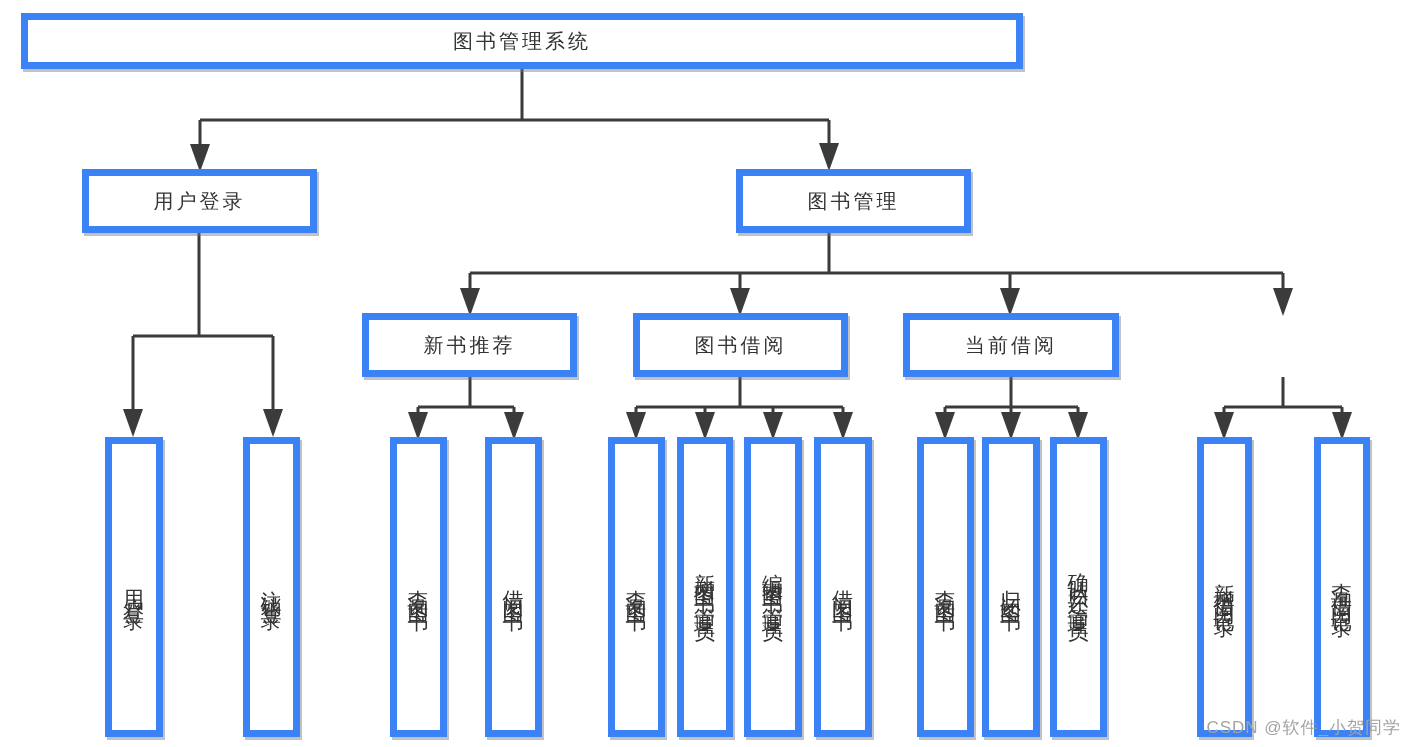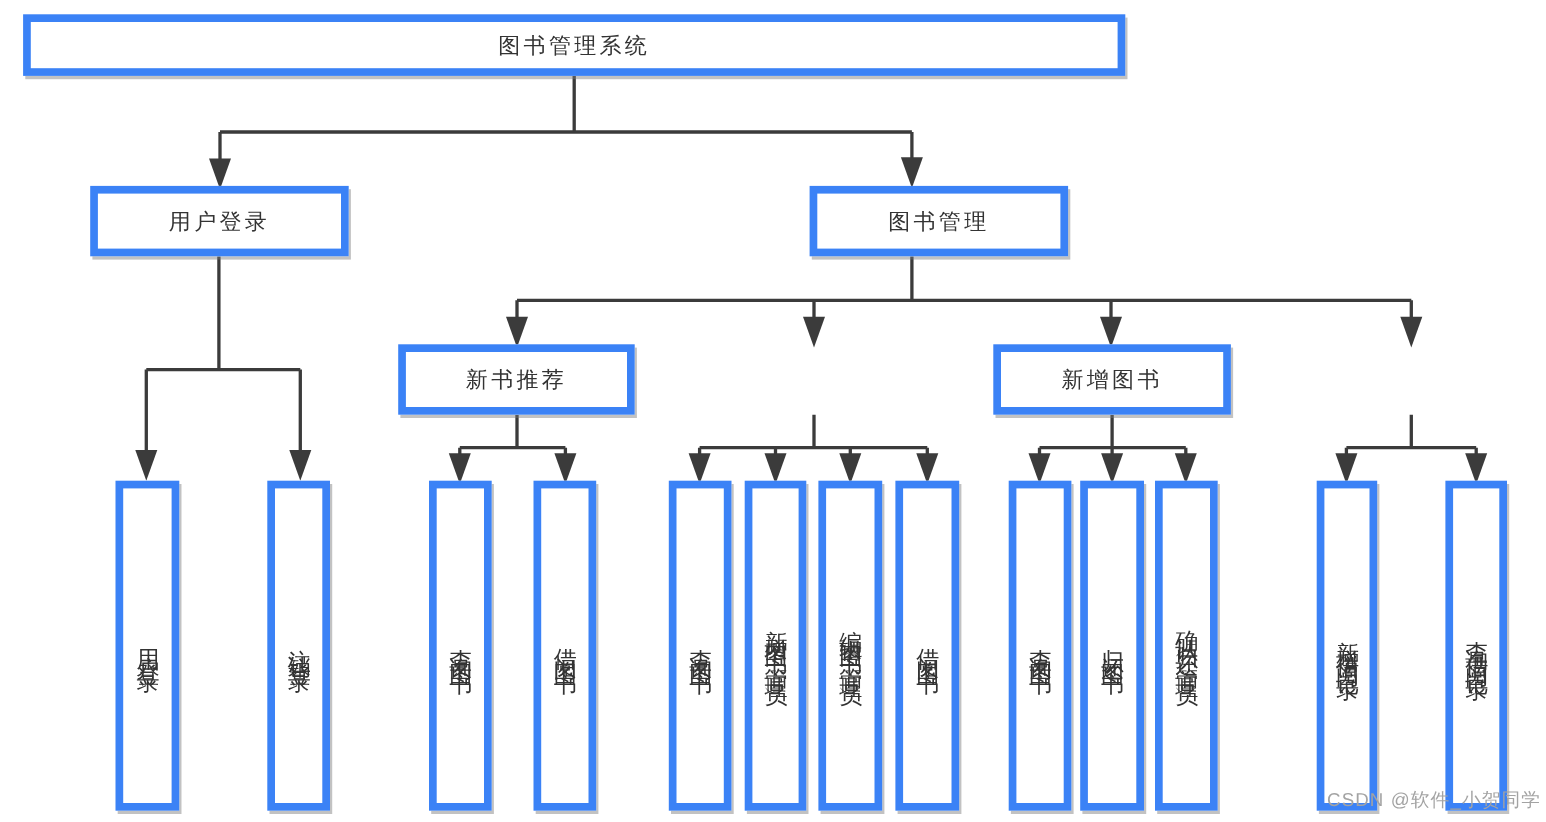--- a/index.html
+++ b/index.html
@@ -102,21 +102,22 @@
     <polygon points="1214,412 1234,412 1224,440"></polygon>
     <polygon points="1332,412 1352,412 1342,440"></polygon>
   </svg>
 
   <div class="node hnode" style="left:21px;top:13px;width:1002px;height:56px;">图书管理系统</div>
 
   <div class="node hnode" style="left:82px;top:169px;width:235px;height:64px;">用户登录</div>
   <div class="node hnode" style="left:736px;top:169px;width:235px;height:64px;">图书管理</div>
 
   <div class="node hnode" style="left:362px;top:313px;width:215px;height:64px;">新书推荐</div>
-  <div class="node hnode" style="left:903px;top:313px;width:216px;height:64px;">新增图书</div>
+  <div class="node hnode" style="left:633px;top:313px;width:215px;height:64px;">图书借阅</div>
+  <div class="node hnode" style="left:903px;top:313px;width:216px;height:64px;">当前借阅</div>
 
   <div class="node vnode" style="left:105px;top:437px;width:58px;height:300px;">
     <span class="vtext">用户登录</span>
   </div>
   <div class="node vnode" style="left:243px;top:437px;width:57px;height:300px;">
     <span class="vtext">注销登录</span>
   </div>
   <div class="node vnode" style="left:390px;top:437px;width:57px;height:300px;">
     <span class="vtext">查询图书</span>
   </div>

